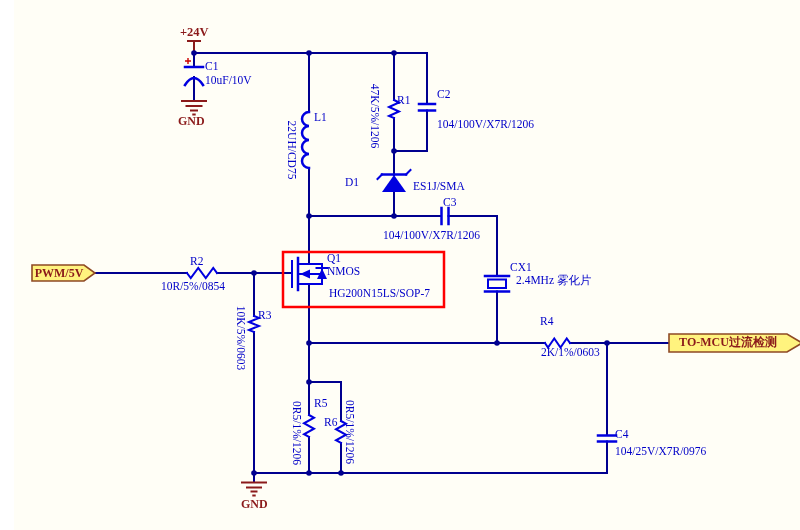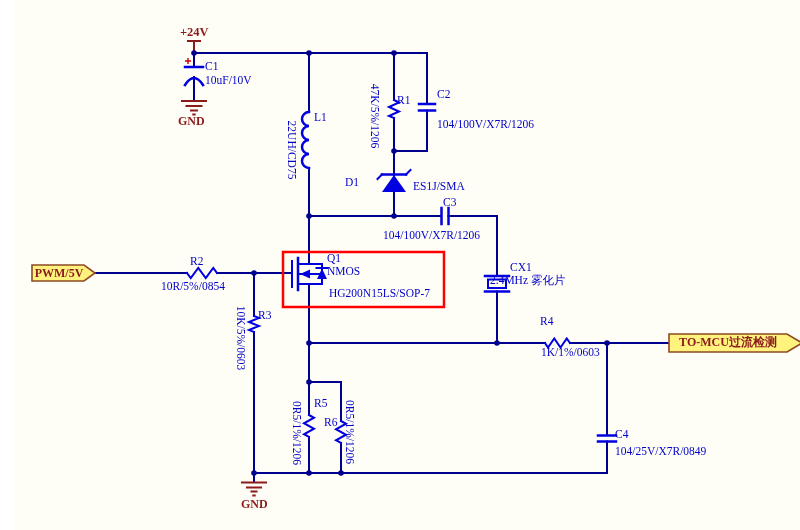--- a/index.html
+++ b/index.html
@@ -177,29 +177,29 @@
 <div class="lbl" style="left:315px;top:287px">HG200N15LS/SOP-7</div>
 
 <div class="portlbl" style="left:18px;top:267px;width:54px">PWM/5V</div>
 <div class="lbl" style="left:176px;top:255px">R2</div>
 <div class="lbl" style="left:147px;top:280px">10R/5%/0854</div>
 
 <div class="lbl" style="left:244px;top:309px">R3</div>
 <div class="lbl vlbl" style="left:227px;top:338px">10K/5%/0603</div>
 
 <div class="lbl" style="left:496px;top:261px">CX1</div>
-<div class="lbl" style="left:476px;top:274px">2.4MHz 雾化片</div>
+<div class="lbl" style="left:502px;top:274px">2.4MHz 雾化片</div>
 
 <div class="lbl" style="left:526px;top:315px">R4</div>
-<div class="lbl" style="left:527px;top:346px">1K/1%/0603</div>
+<div class="lbl" style="left:527px;top:346px">2K/1%/0603</div>
 <div class="portlbl" style="left:655px;top:336px;width:118px">TO-MCU过流检测</div>
 
 <div class="lbl" style="left:300px;top:397px">R5</div>
 <div class="lbl vlbl" style="left:283px;top:433px">0R5/1%/1206</div>
 <div class="lbl" style="left:310px;top:416px">R6</div>
 <div class="lbl vlbl" style="left:336px;top:432px">0R5/1%/1206</div>
 
 <div class="lbl" style="left:601px;top:428px">C4</div>
-<div class="lbl" style="left:601px;top:445px">104/25V/X7R/0849</div>
+<div class="lbl" style="left:601px;top:445px">104/25V/X7R/0976</div>
 
 <div class="lbl red" style="left:227px;top:498px;font-size:12px">GND</div>
 
 </div>
 
 </body></html>

